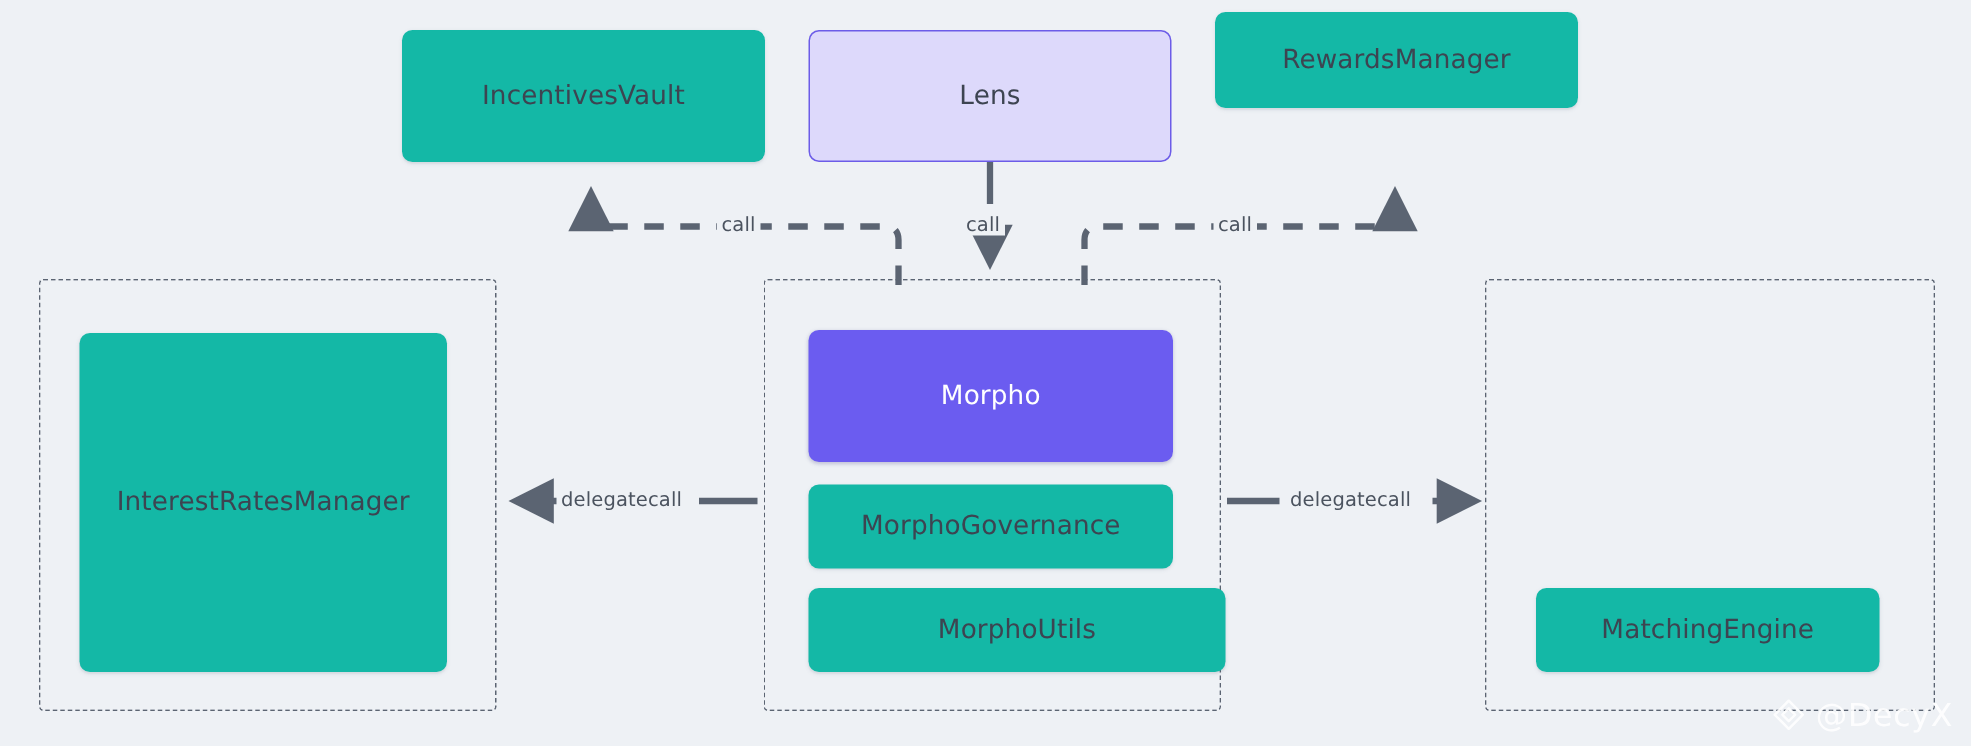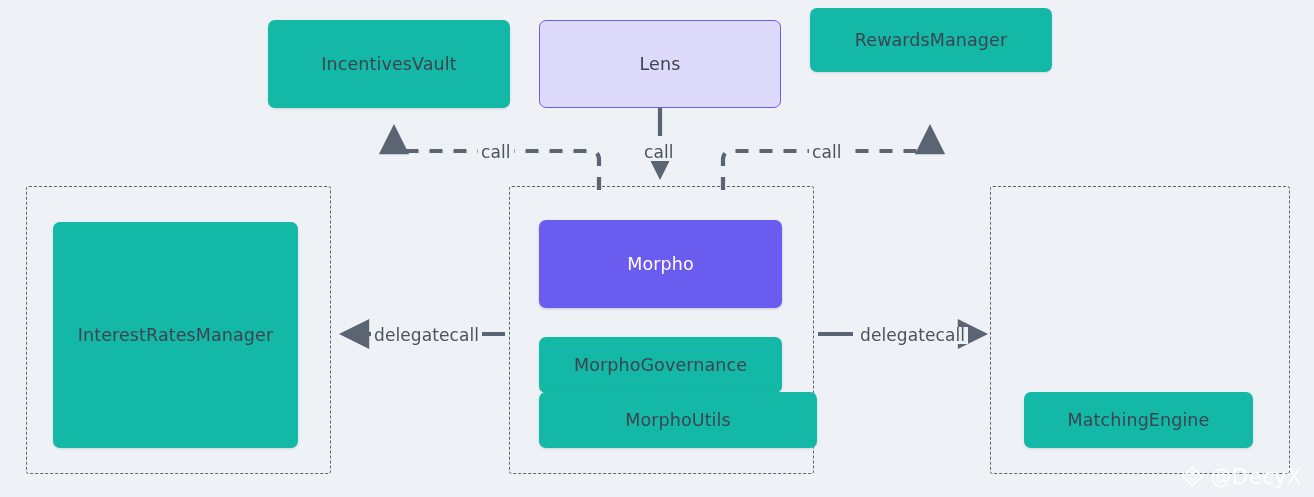--- a/index.html
+++ b/index.html
@@ -49,21 +49,21 @@
   }
   .group-box {
     position: absolute;
     border: 1.8px dashed #5b6472;
     border-radius: 3px;
     box-sizing: border-box;
     background: transparent;
   }
   .edge-label {
     position: absolute;
-    font-size: 17px;
+    font-size: 13px;
     color: #4b535f;
     background: #eef1f5;
     padding: 0 3px;
     white-space: nowrap;
     line-height: 1;
     letter-spacing: 0.1px;
   }
   svg.edges {
     position: absolute;
     left: 0; top: 0;
@@ -149,21 +149,21 @@
   </div>
 
   <div class="node" style="left:53px; top:222px; width:245px; height:226px;">
     <span>InterestRatesManager</span>
   </div>
 
   <div class="node accent" style="left:539px; top:220px; width:243px; height:88px;">
     <span>Morpho</span>
   </div>
 
-  <div class="node" style="left:539px; top:337px; width:243px; height:56px;">
+  <div class="node" style="left:539px; top:323px; width:243px; height:56px;">
     <span>MorphoGovernance</span>
   </div>
 
   <div class="node" style="left:539px; top:392px; width:278px; height:56px;">
     <span>MorphoUtils</span>
   </div>
 
 
   <div class="node" style="left:1024px; top:392px; width:229px; height:56px;">
     <span>MatchingEngine</span>

